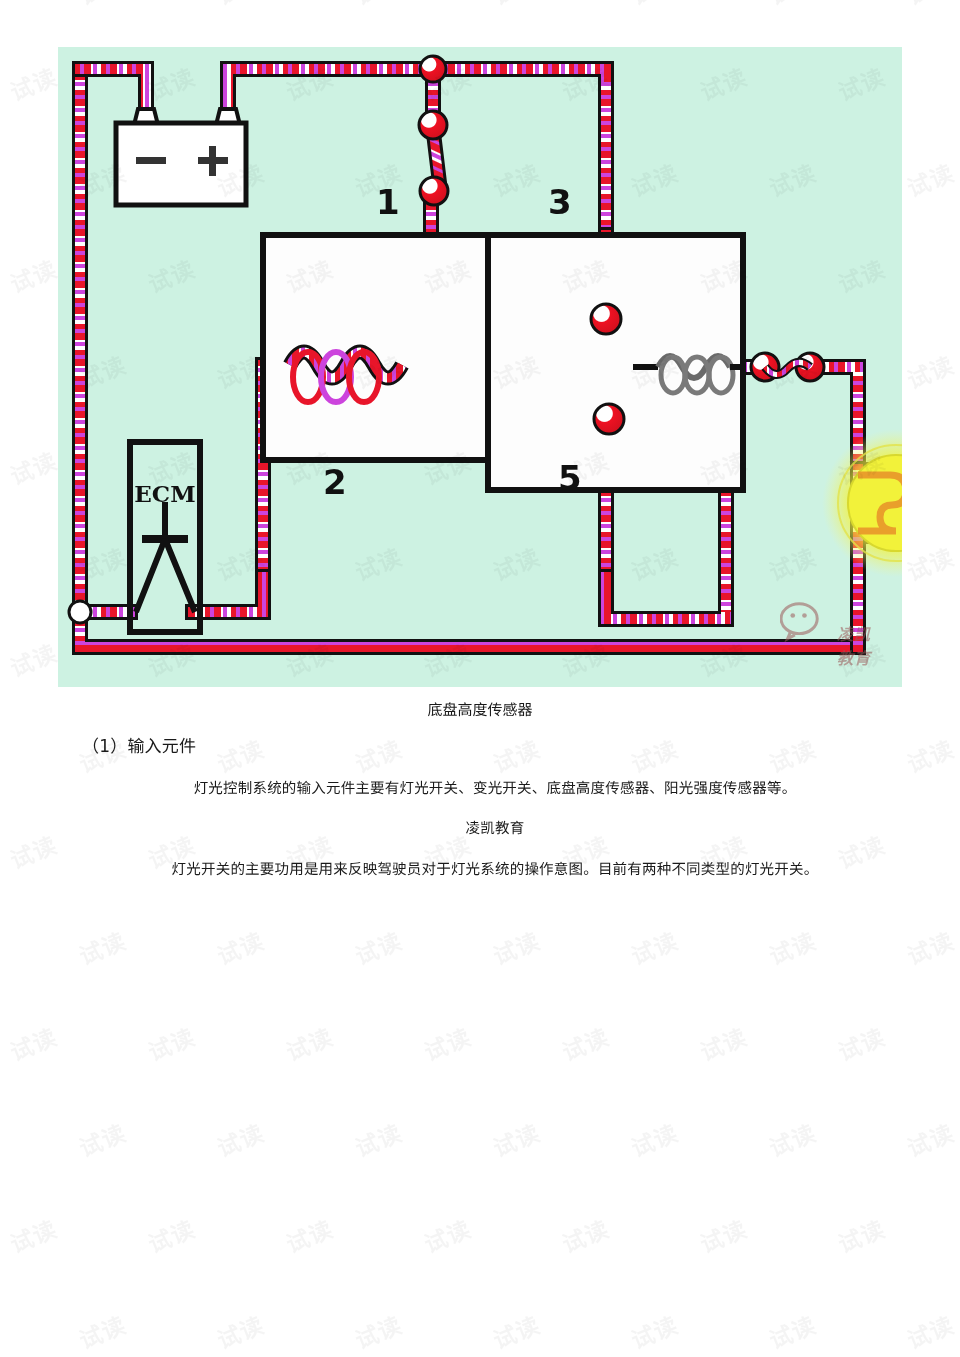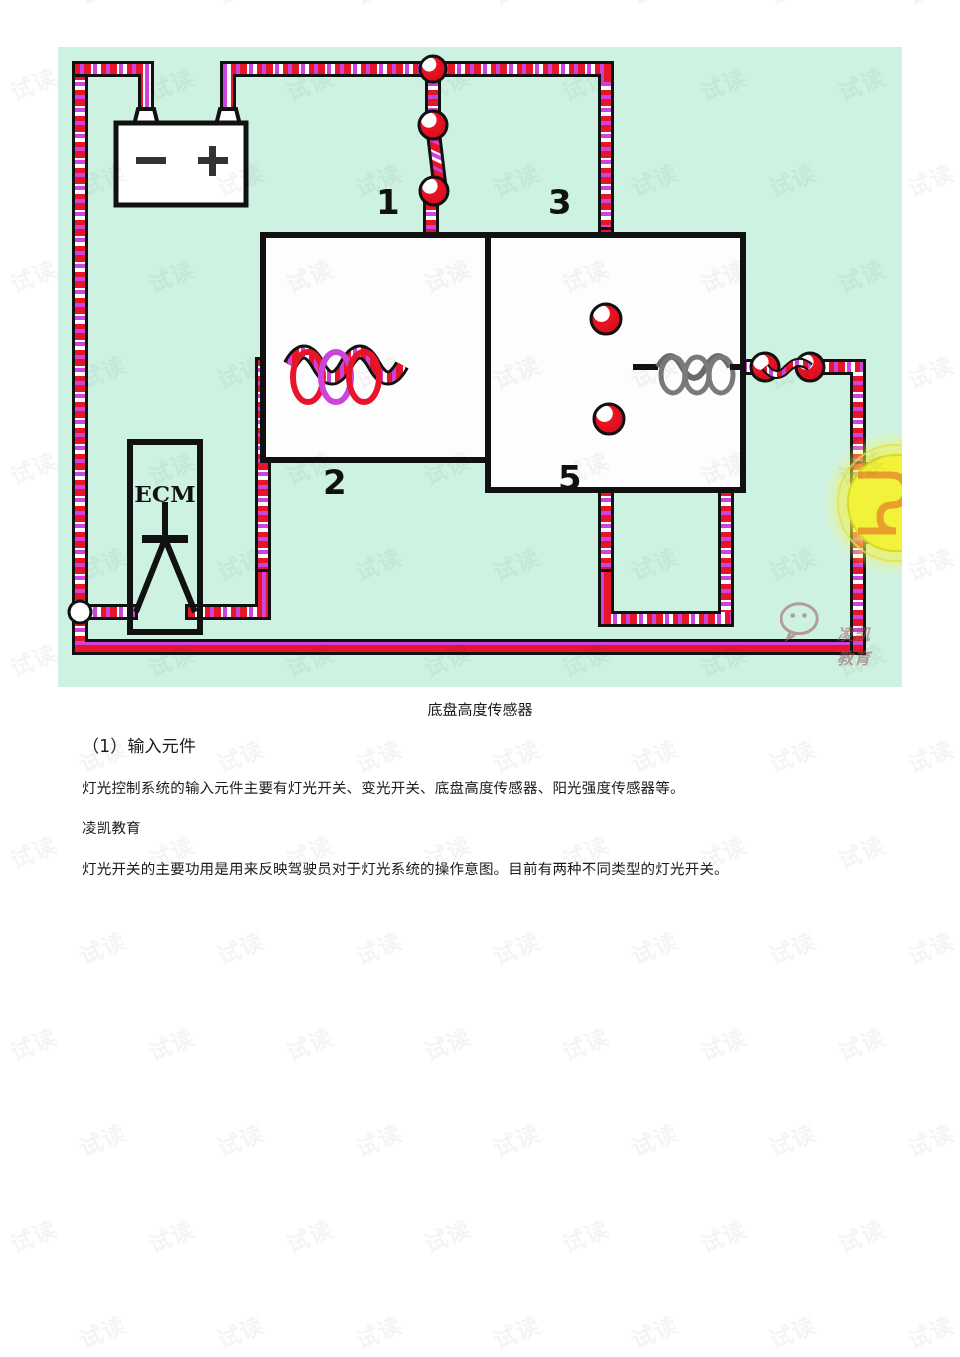--- a/index.html
+++ b/index.html
@@ -94,20 +94,21 @@
     margin-left:24px !important;
     margin-bottom:16px !important;
     letter-spacing:.2px;
   }
   .para-flat{
     font-size:14.5px;
     line-height:1.62;
     margin-left:24px !important;
     margin-bottom:17px !important;
     letter-spacing:.2px;
+    text-align:center;
   }
   .para-dash{
     font-size:14.5px;
     line-height:1.62;
     margin-left:24px !important;
     margin-bottom:17px !important;
     letter-spacing:.2px;
   }
 </style>
 </head>

